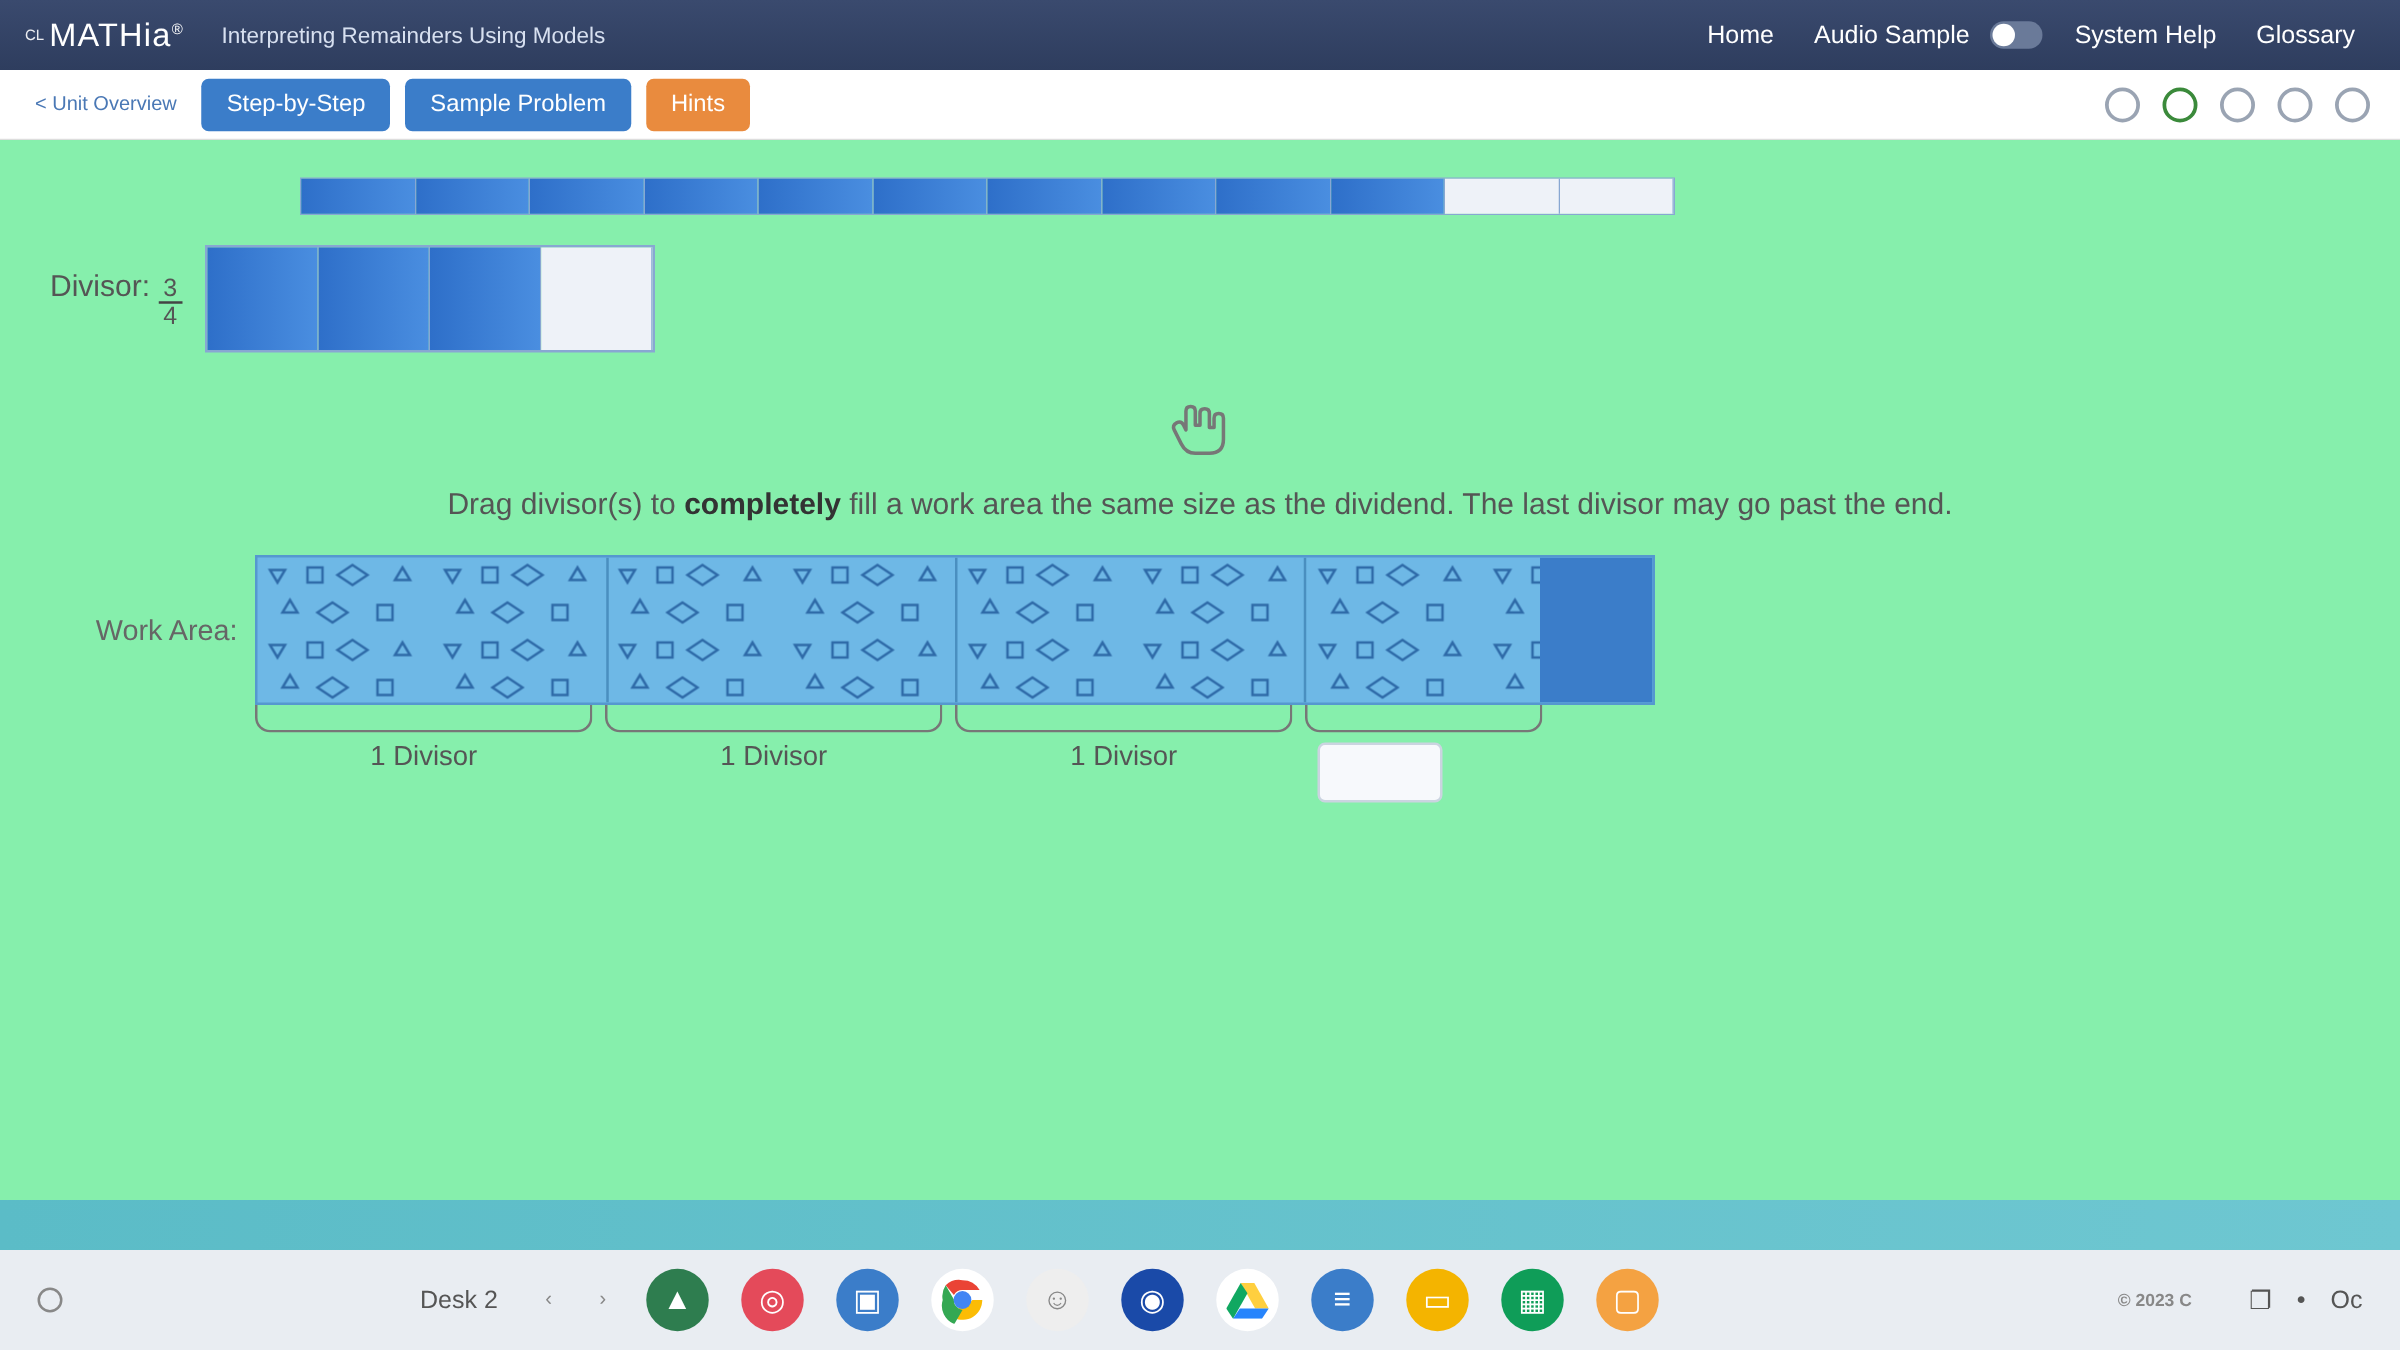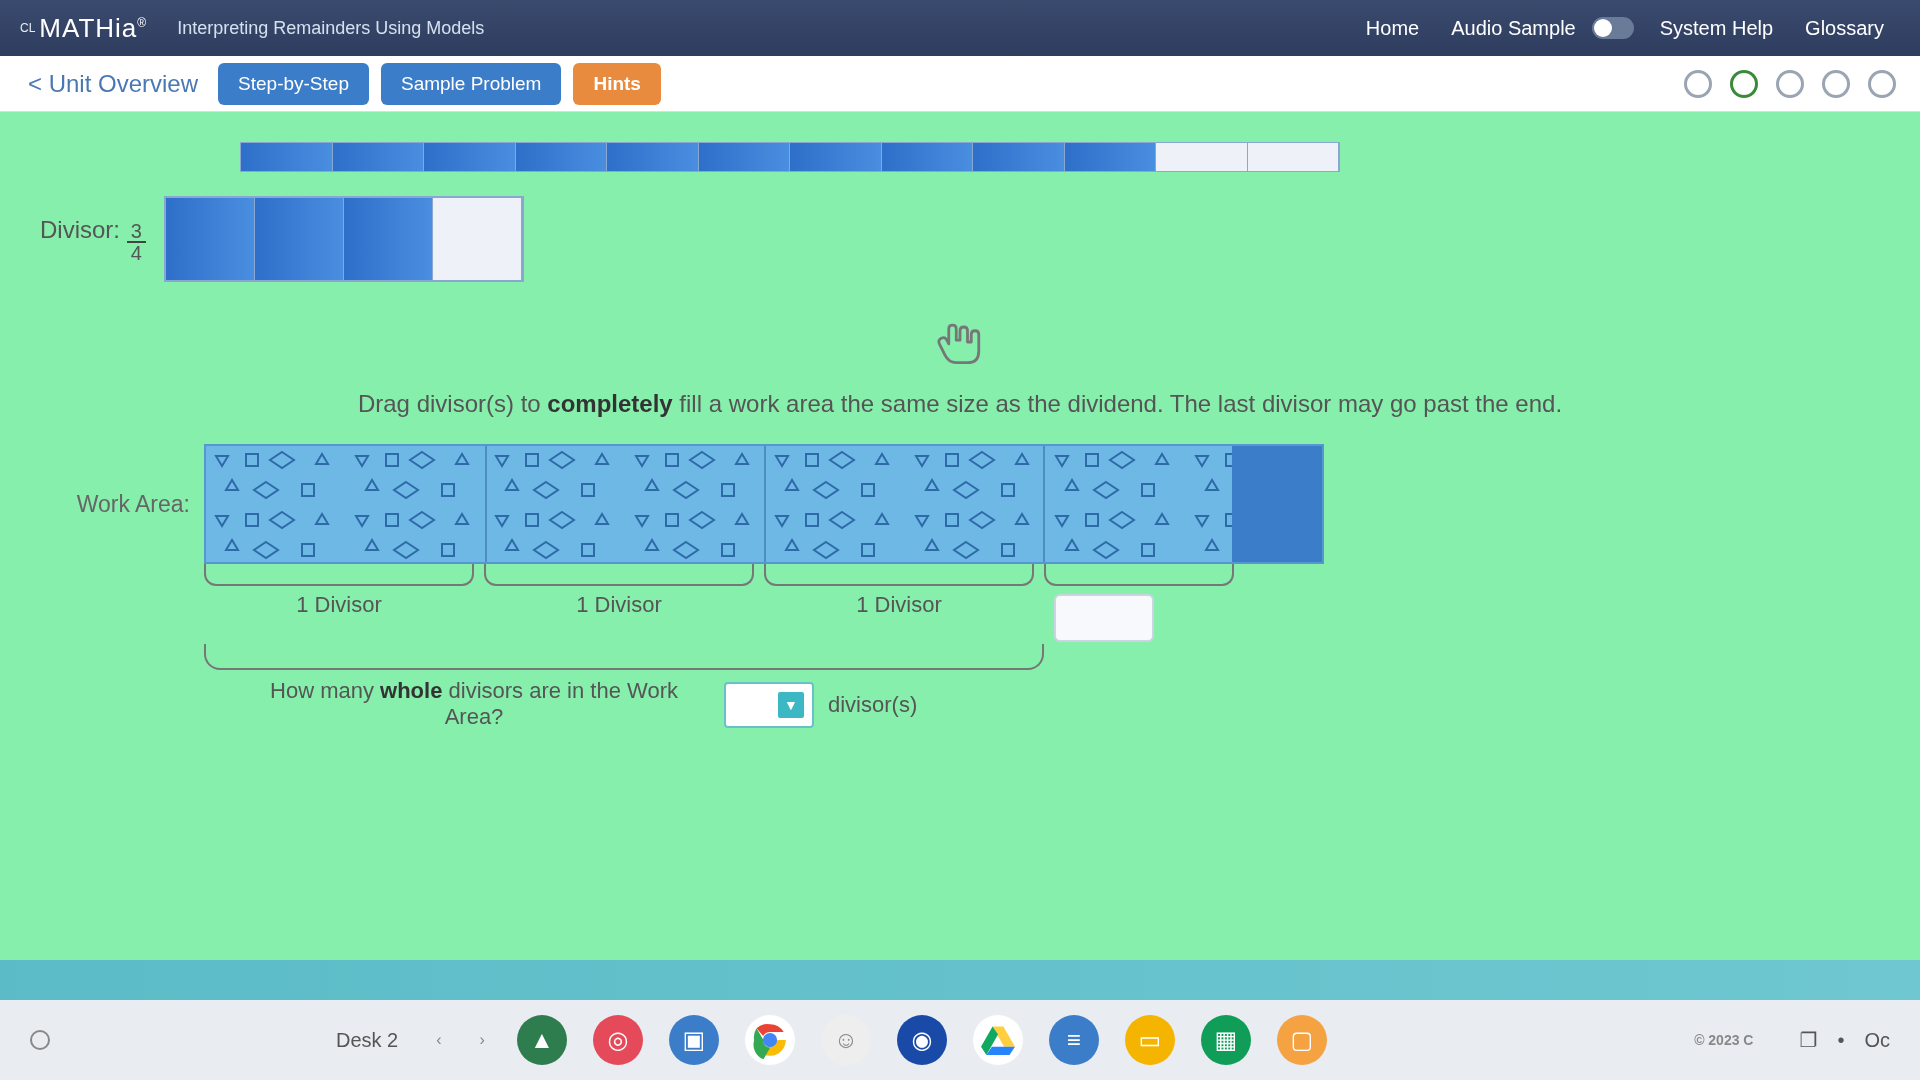--- a/index.html
+++ b/index.html
@@ -30,28 +30,28 @@
 }
 .toggle::after {
   content: ""; position: absolute; left: 2px; top: 2px;
   width: 18px; height: 18px; background: #fff; border-radius: 50%;
 }
 .navbar {
   background: #fff; height: 56px; display: flex; align-items: center;
   padding: 0 14px; border-bottom: 1px solid #ddd;
 }
 .navlink {
-  font-size: 24px; color: #4a78b5; padding: 8px 14px; cursor: pointer;
+  font-size: 16px; color: #4a78b5; padding: 8px 14px; cursor: pointer;
 }
 .btn {
   font-size: 19px; padding: 10px 20px; border-radius: 6px; margin: 0 6px;
   color: #fff; cursor: pointer; border: none;
 }
 .btn-blue { background: #3b7dc9; }
-.btn-orange { background: #e98b3e; font-weight: bold; }
+.btn-orange { background: #e98b3e; }
 .navspacer { flex: 1; }
 .progress-dots { display: flex; gap: 18px; padding-right: 10px; }
 .dot {
   width: 28px; height: 28px; border: 3px solid #9aa4b3; border-radius: 50%;
 }
 .dot.active { border-color: #3b8a3b; }
 .content {
   padding: 30px 40px 20px 40px; background: #86efac; height: calc(100% - 112px - 40px - 80px);
   position: relative;
 }
@@ -243,32 +243,20 @@
 
     <div class="brace" style="left:560px; width:270px;"></div>
     <div class="brace-label" style="left:595px;">1 Divisor</div>
 
     <div class="brace" style="left:840px; width:190px;"></div>
     <div class="frac-q" style="left:850px; top:30px;">
       <input class="frac-input" style="">
     </div>
   </div>
 
-  <div class="bigbrace-row">
-    <div class="bigbrace"></div>
-    <div class="whole-q">
-      <span>How many </span><b>whole</b><span> divisors are in the Work Area?</span>
-    </div>
-    <div class="whole-select">
-      <div class="select-box">
-        <div class="select-arrow">▼</div>
-      </div>
-      <span class="divisors-txt">divisor(s)</span>
-    </div>
-  </div>
 
 </div>
 
 <div class="footstrip"></div>
 
 <div class="taskbar">
   <div class="circle"></div>
   <span class="desklabel">Desk 2</span>
   <span class="chev">‹</span>
   <span class="chev">›</span>

